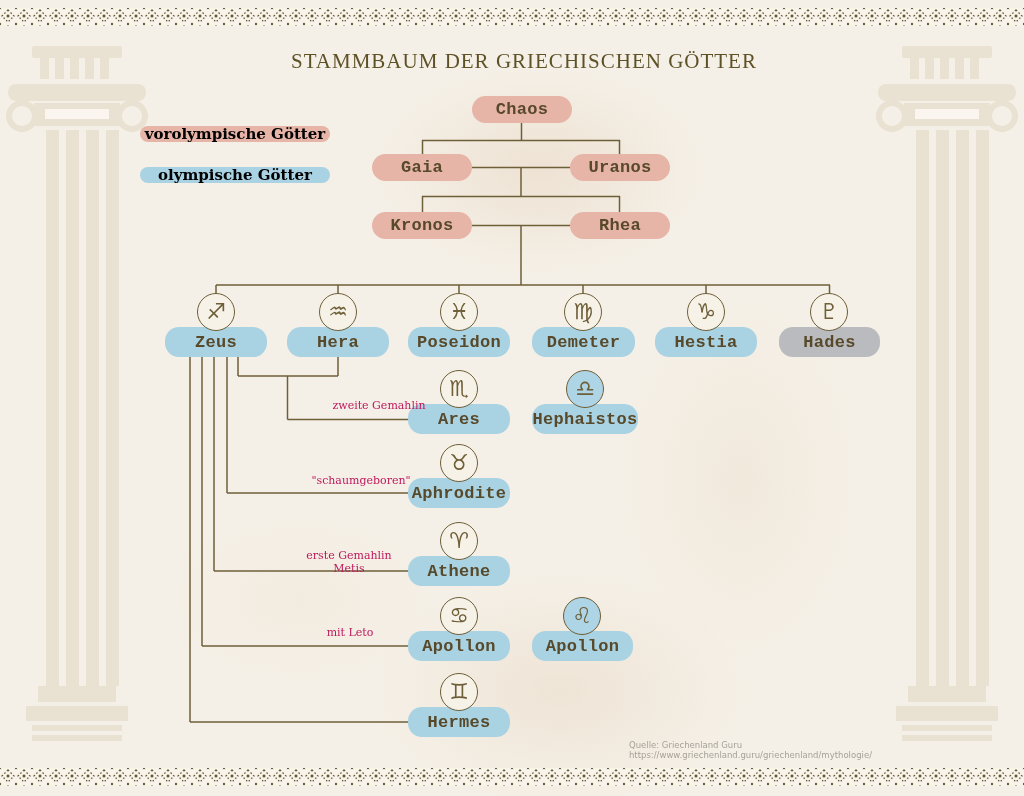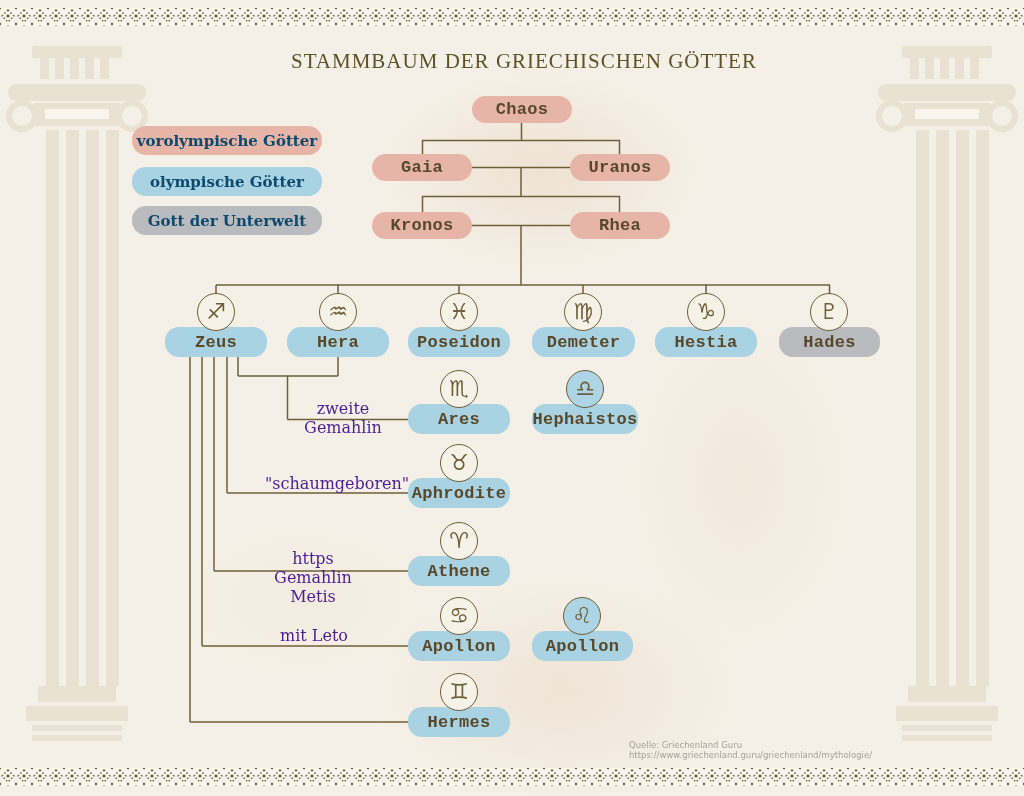--- a/index.html
+++ b/index.html
@@ -9,36 +9,36 @@
     background:
       radial-gradient(ellipse 240px 150px at 540px 170px, rgba(226,203,178,.38), transparent 70%),
       radial-gradient(ellipse 270px 170px at 560px 690px, rgba(226,203,178,.32), transparent 70%),
       radial-gradient(ellipse 170px 260px at 740px 480px, rgba(231,213,190,.28), transparent 70%),
       radial-gradient(ellipse 200px 120px at 300px 600px, rgba(231,213,190,.18), transparent 70%);}
   .border-strip{position:absolute;left:0;width:1024px;height:18px;z-index:2;}
   .col-svg{position:absolute;top:46px;width:142px;height:716px;z-index:1;opacity:.85;}
   .title{position:absolute;top:49px;left:0;width:100%;text-align:center;z-index:2;
     font-family:"Liberation Serif",serif;font-weight:normal;font-size:21px;
     letter-spacing:1px;color:#5e5126;margin-left:12px;}
-  .legend-box{position:absolute;left:132px;width:190px;height:29px;border-radius:14px;
+  .legend-box{position:absolute;left:140px;width:190px;height:16px;border-radius:14px;
     display:flex;align-items:center;justify-content:center;z-index:2;
-    font-size:15px;font-weight:600;color:#0c4a6e;}
+    font-size:15px;font-weight:600;color:#000000;}
   .node{position:absolute;display:flex;align-items:center;justify-content:center;
     border-radius:14px;font-size:17px;font-weight:600;color:#57492a;z-index:2;
     letter-spacing:.3px;font-family:Liberation Mono, monospace;}
   .pre{background:#e7b4a8;}
   .olymp{background:#a9d2e3;}
   .under{background:#b9bbbe;}
   .icon-circle{position:absolute;width:38px;height:38px;box-sizing:border-box;
     border:1.6px solid #6e5f38;border-radius:50%;background:#f7f2e8;z-index:3;
     display:flex;align-items:center;justify-content:center;
     font-family:"DejaVu Sans",sans-serif;font-size:22px;line-height:1;color:#6e5f38;}
   .icon-circle.bluefill{background:#aed5e5;}
   .edge-label{position:absolute;z-index:2;text-align:center;
-    font-size:16px;color:#4c1d95;}
+    font-size:11px;color:#be185d;margin-left:36px;}
   #wires{position:absolute;inset:0;z-index:1;pointer-events:none;}
   .source{position:absolute;top:740px;right:152px;z-index:2;
     font-family:"DejaVu Sans",sans-serif;font-size:8.5px;line-height:10px;color:#a5a19a;}
 </style>
 </head>
 <body>
 
 <div id="stage">
   <div class="backdrop"></div>
 
@@ -115,21 +115,20 @@
       <rect x="20" y="660" width="102" height="15"></rect>
       <rect x="26" y="679" width="90" height="6"></rect>
       <rect x="26" y="689" width="90" height="6"></rect>
     </g>
   </svg>
 
   <div class="title">STAMMBAUM DER GRIECHISCHEN GÖTTER</div>
 
   <div class="legend-box pre" style="top:126px">vorolympische Götter</div>
   <div class="legend-box olymp" style="top:167px">olympische Götter</div>
-  <div class="legend-box under" style="top:206px">Gott der Unterwelt</div>
 
   <svg id="wires" width="1024" height="796">
     <g stroke="#6e5f38" stroke-width="1.5">
       <line x1="521.5" y1="123" x2="521.5" y2="141"></line>
       <line x1="422" y1="140.5" x2="620" y2="140.5"></line>
       <line x1="422.5" y1="140" x2="422.5" y2="155"></line>
       <line x1="619.5" y1="140" x2="619.5" y2="155"></line>
       <line x1="472" y1="167.5" x2="570" y2="167.5"></line>
       <line x1="521" y1="167.5" x2="521" y2="197"></line>
       <line x1="422" y1="196.5" x2="620" y2="196.5"></line>
@@ -191,20 +190,20 @@
   <div class="node olymp" style="left:408px;top:404px;width:102px;height:30px">Ares</div>
   <div class="node olymp" style="left:532px;top:404px;width:106px;height:30px">Hephaistos</div>
   <div class="node olymp" style="left:408px;top:478px;width:102px;height:30px">Aphrodite</div>
   <div class="node olymp" style="left:408px;top:556px;width:102px;height:30px">Athene</div>
   <div class="node olymp" style="left:408px;top:631px;width:102px;height:30px">Apollon</div>
   <div class="node olymp" style="left:532px;top:631px;width:101px;height:30px">Apollon</div>
   <div class="node olymp" style="left:408px;top:707px;width:102px;height:30px">Hermes</div>
 
   <div class="edge-label" style="left:286px;top:399px;width:114px">zweite Gemahlin</div>
   <div class="edge-label" style="left:265px;top:474px;width:120px">"schaumgeboren"</div>
-  <div class="edge-label" style="left:253px;top:549px;width:120px">https Gemahlin Metis</div>
+  <div class="edge-label" style="left:253px;top:549px;width:120px">erste Gemahlin Metis</div>
   <div class="edge-label" style="left:254px;top:626px;width:120px">mit Leto</div>
 
   <div class="source">
     <div>Quelle: Griechenland Guru</div>
     <div>https://www.griechenland.guru/griechenland/mythologie/</div>
   </div>
 </div>
 
 </body></html>

